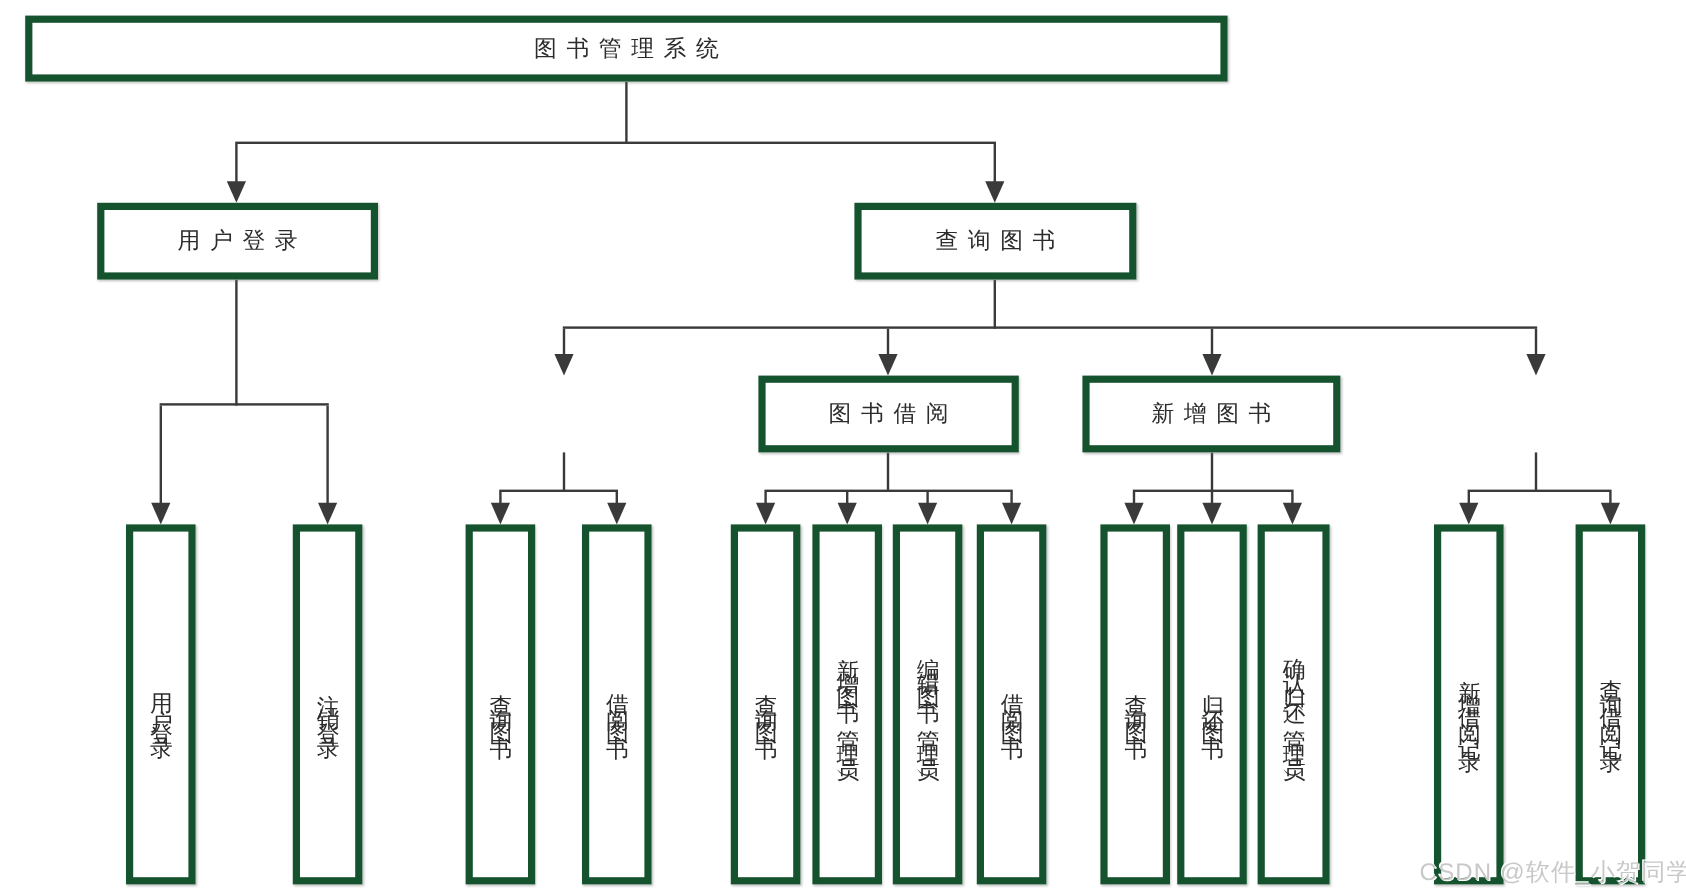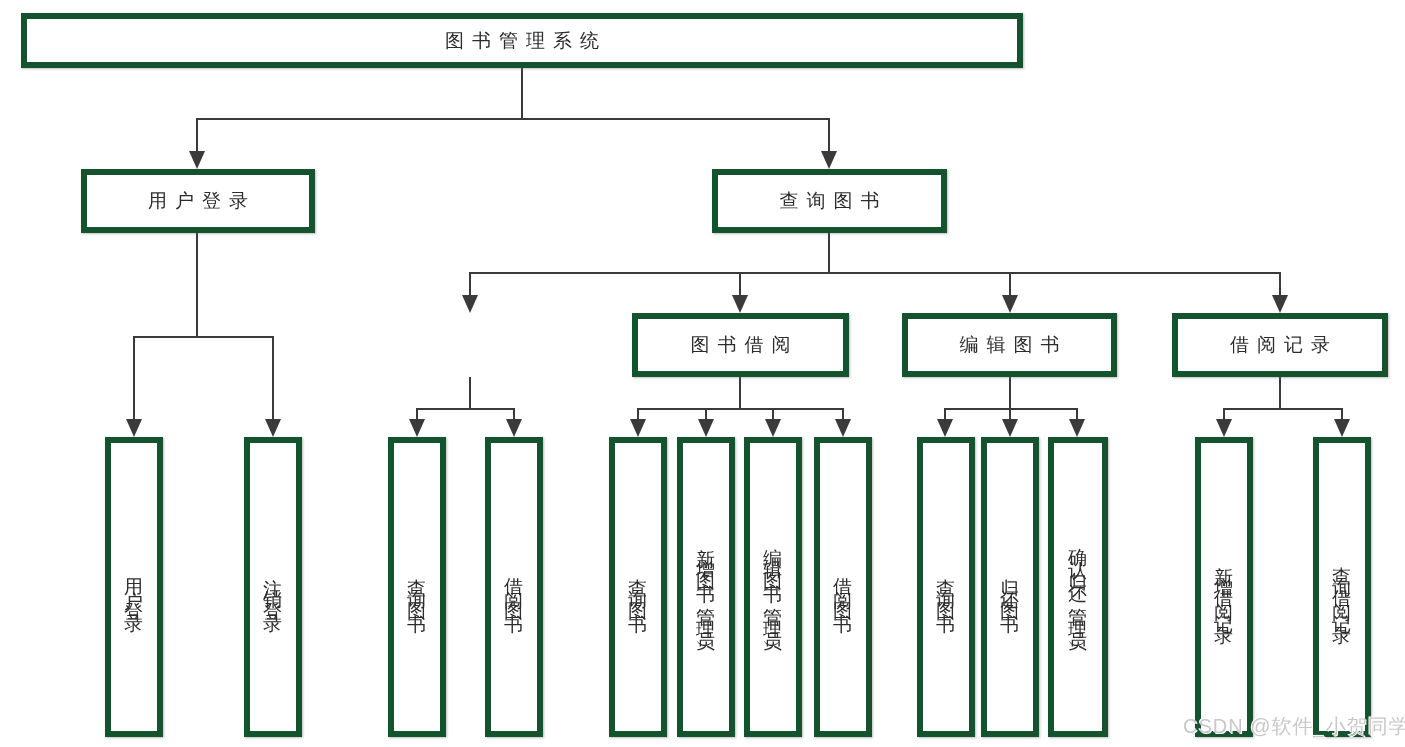--- a/index.html
+++ b/index.html
@@ -72,23 +72,22 @@
 
   <div class="node" style="left:21px; top:13px; width:1002px; height:55px;">图书管理系统</div>
 
   <div class="node" style="left:81px; top:169px; width:234px; height:64px;">用户登录</div>
 
   <div class="node" style="left:712px; top:169px; width:235px; height:64px;">查询图书</div>
 
 
   <div class="node" style="left:632px; top:313px; width:217px; height:64px;">图书借阅</div>
 
-  <div class="node" style="left:902px; top:313px; width:215px; height:64px;">编辑图书</div>
+  <div class="node" style="left:902px; top:313px; width:215px; height:64px;">新增图书</div>
 
-  <div class="node" style="left:1172px; top:313px; width:216px; height:64px;">借阅记录</div>
 
   <div class="node leaf" style="left:105px; top:437px; width:58px; height:300px;">
     <span class="vtext">用户登录</span>
   </div>
   <div class="node leaf" style="left:244px; top:437px; width:58px; height:300px;">
     <span class="vtext">注销登录</span>
   </div>
 
   <div class="node leaf" style="left:388px; top:437px; width:58px; height:300px;">
     <span class="vtext">查询图书</span>

